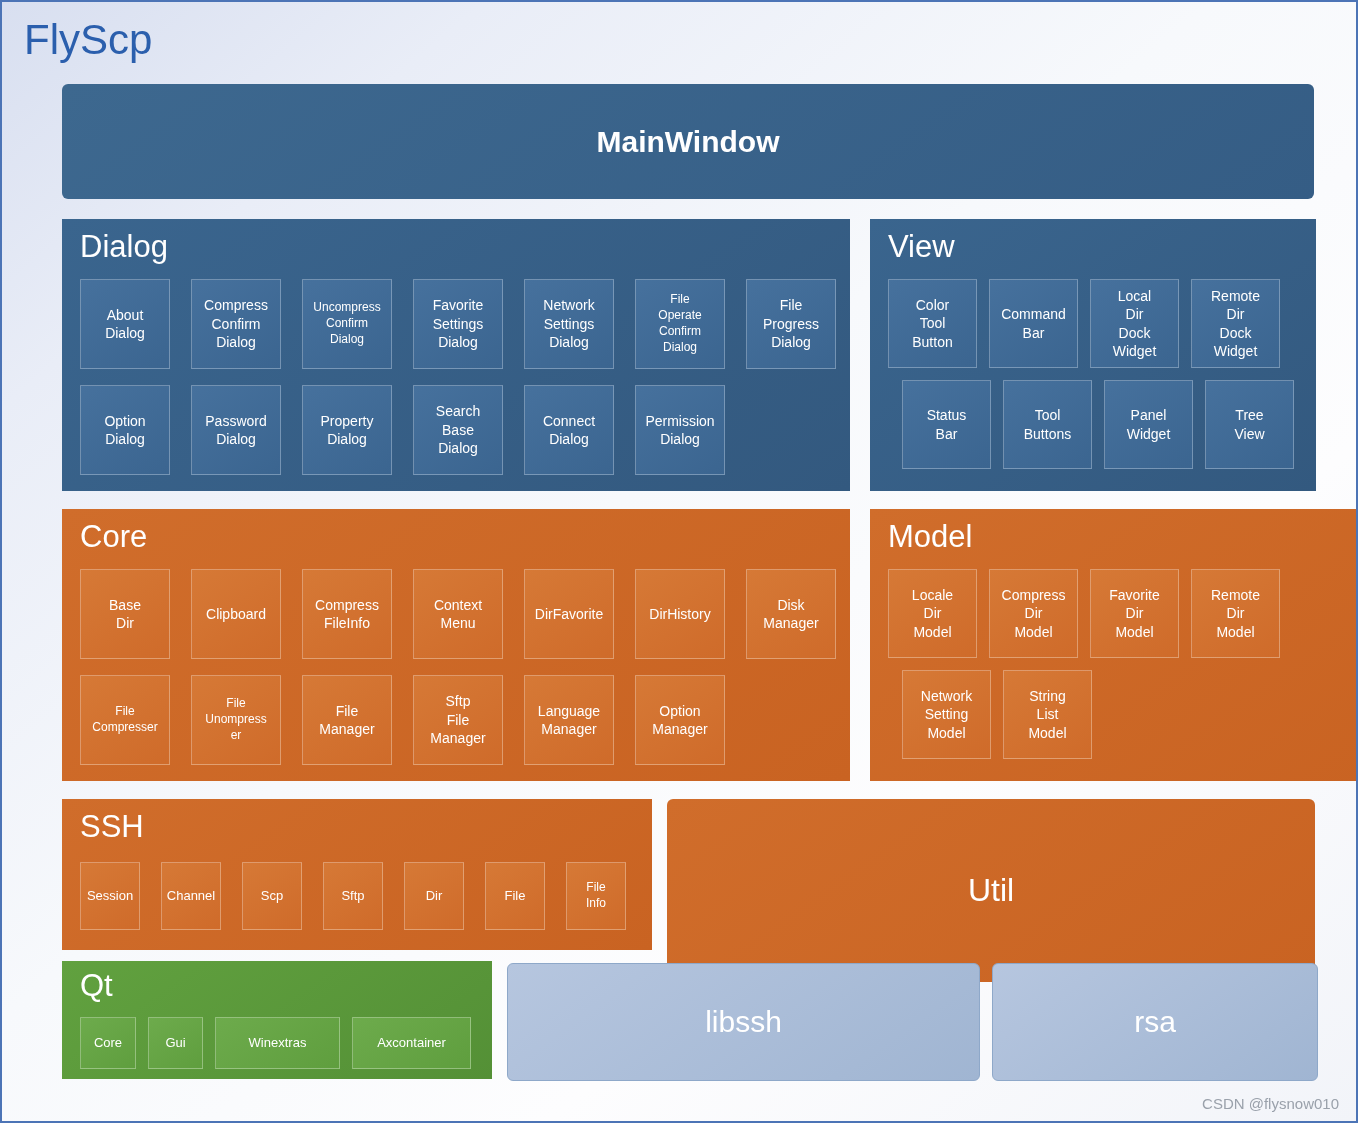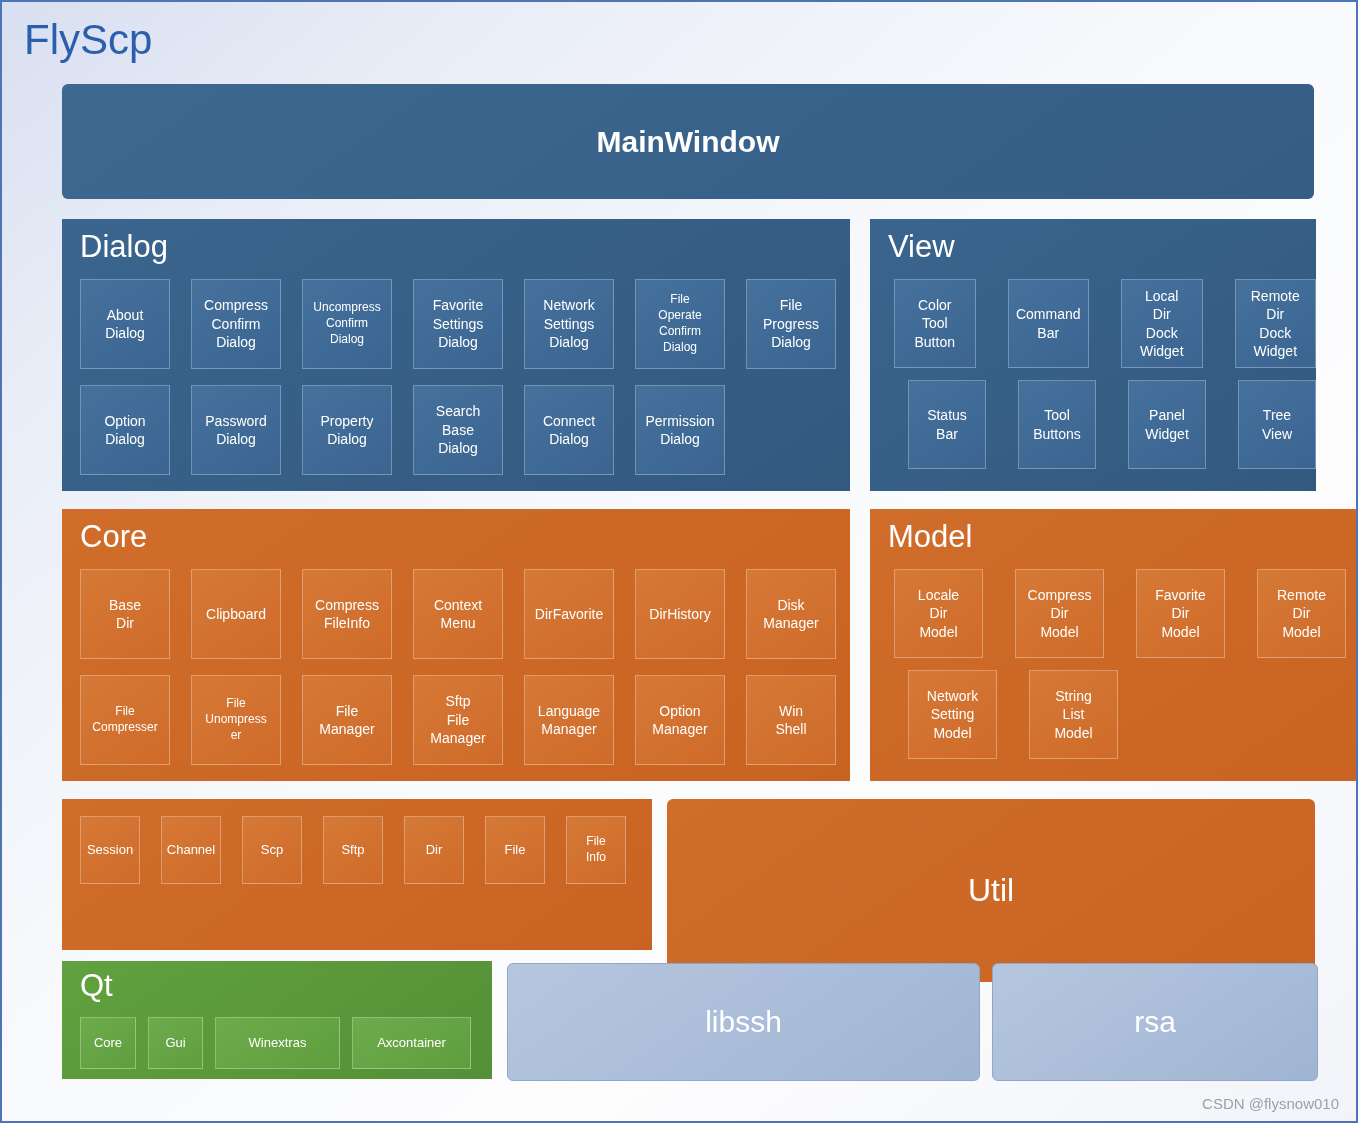--- a/index.html
+++ b/index.html
@@ -29,21 +29,21 @@
   .sec-ssh{left:60px;top:797px;width:590px;height:151px;}
   .sec-util{left:665px;top:797px;width:648px;height:183px;font-size:32px;font-weight:500;}
   .sec-qt{left:60px;top:959px;width:430px;height:118px;}
   .sec-libssh{left:505px;top:961px;width:473px;height:118px;font-size:30px;}
   .sec-rsa{left:990px;top:961px;width:326px;height:118px;font-size:30px;}
 
   .stitle{padding:10px 0 0 18px;font-size:31px;line-height:36px;font-weight:500;}
   .stitle-qt{padding:6px 0 0 18px;font-size:31px;line-height:38px;font-weight:500;}
   .row{display:flex;padding-left:18px;}
   .row.gap21{gap:21px;}
-  .row.gap16{gap:32px;margin-left:6px;}
+  .row.gap16{gap:12px;}
   .row.gap12{gap:12px;}
   .r1{margin-top:14px;}
   .r2{margin-top:16px;}
   .r2v{margin-top:12px;padding-left:32px;}
   .r1s{margin-top:17px;}
   .r1q{margin-top:12px;}
 
   .box{
     box-sizing:border-box;display:flex;align-items:center;justify-content:center;
     text-align:center;white-space:pre-line;line-height:1.32;font-size:14px;color:#fff;
@@ -163,22 +163,20 @@
 er</div>
       <div class="box box-orange sz-d">File
 Manager</div>
       <div class="box box-orange sz-d">Sftp
 File
 Manager</div>
       <div class="box box-orange sz-d">Language
 Manager</div>
       <div class="box box-orange sz-d">Option
 Manager</div>
-      <div class="box box-orange sz-d">Win
-Shell</div>
     </div>
   </div>
 
   <div class="block panel-orange sec-model">
     <div class="stitle">Model</div>
     <div class="row gap16 r1">
       <div class="box box-orange sz-v">Locale
 Dir
 Model</div>
       <div class="box box-orange sz-v">Compress
@@ -195,20 +193,21 @@
       <div class="box box-orange sz-v">Network
 Setting
 Model</div>
       <div class="box box-orange sz-v">String
 List
 Model</div>
     </div>
   </div>
 
   <div class="block panel-orange sec-ssh">
+    <div class="stitle">SSH</div>
     <div class="row gap21 r1s">
       <div class="box box-orange sz-s">Session</div>
       <div class="box box-orange sz-s">Channel</div>
       <div class="box box-orange sz-s">Scp</div>
       <div class="box box-orange sz-s">Sftp</div>
       <div class="box box-orange sz-s">Dir</div>
       <div class="box box-orange sz-s">File</div>
       <div class="box box-orange sz-s sm">File
 Info</div>
     </div>

